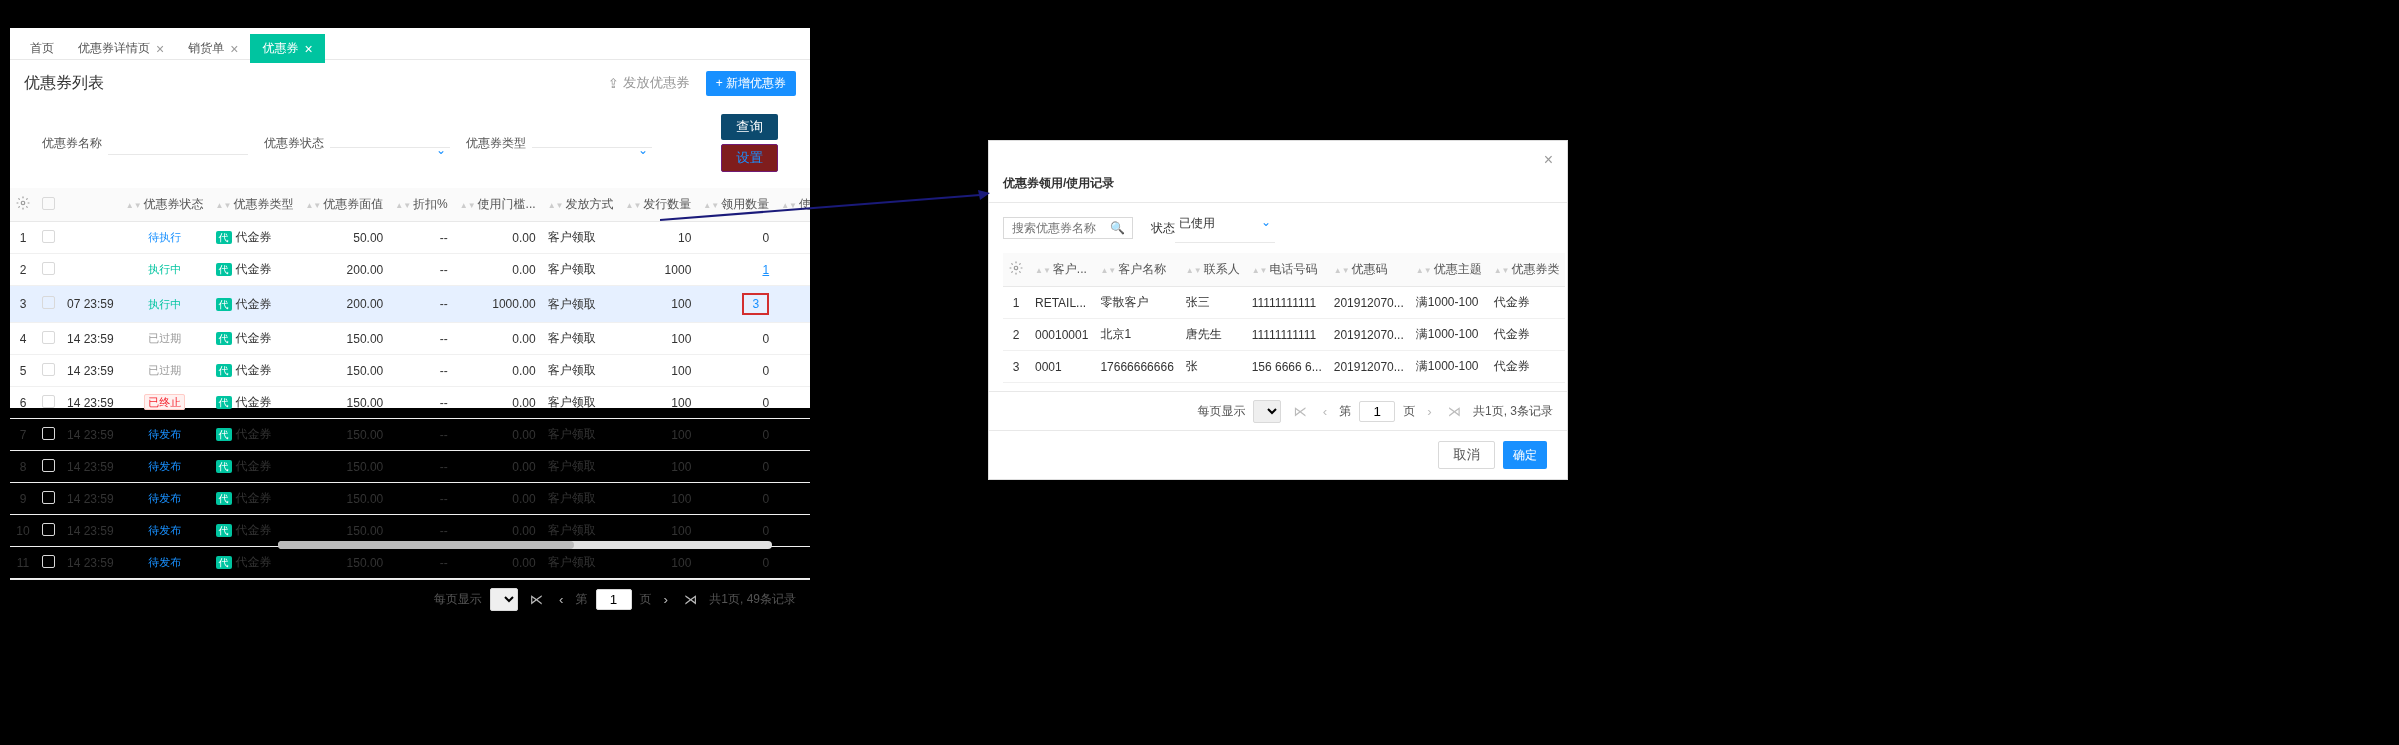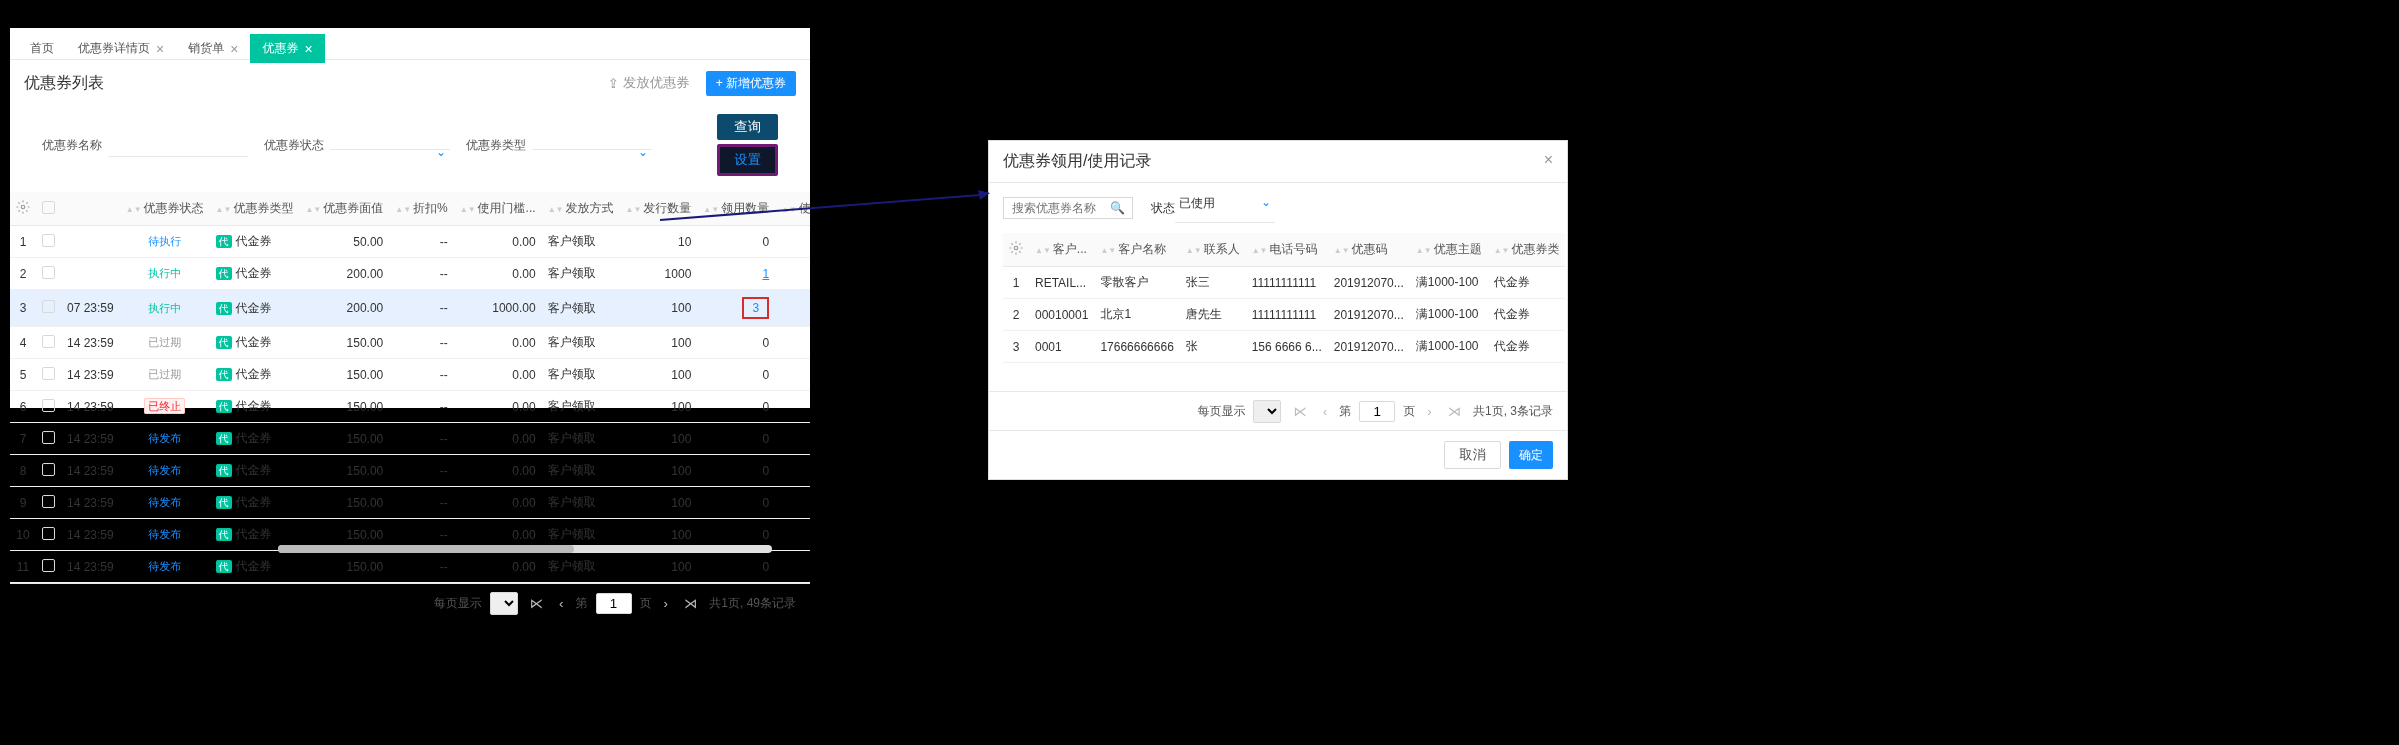--- a/index.html
+++ b/index.html
@@ -26,21 +26,21 @@
     
     
     .filter-bar { display: flex; align-items: center; gap: 16px; padding: 8px 32px 16px; }
     .filter-item { display: flex; align-items: center; gap: 6px; }
     .filter-label { color: #555; }
     .filter-input { border: none; border-bottom: 1px solid #e8e8e8; width: 140px; padding: 4px 2px; outline: none; }
     .filter-select { border: none; border-bottom: 1px solid #e8e8e8; width: 120px; padding: 4px 2px; position: relative; }
     .chevron { color: #1890ff; position: absolute; right: 4px; }
     .filter-btns { display: flex; flex-direction: column; gap: 4px; margin-left: auto; }
     .btn-query { background: #0c4a6e; color: #fff; border: none; padding: 4px 14px; border-radius: 2px; }
-    .btn-set { background: #0f172a; border: 3px solid #701a75; color: #1890ff; padding: 4px 14px; border-radius: 2px; }
+    .btn-set { background: #7f1d1d; border: 1px solid #701a75; color: #1890ff; padding: 4px 14px; border-radius: 2px; }
     
     
     .tbl { width: 100%; border-collapse: collapse; }
     .tbl th { background: #fafafa; padding: 8px 6px; text-align: left; font-weight: 500; border-bottom: 1px solid #e8e8e8; color: #555; font-size: 12px; white-space: nowrap; }
     .tbl th.num, .tbl td.num { text-align: right; }
     .tbl th.ctr, .tbl td.ctr { text-align: center; }
     .tbl td { padding: 7px 6px; border-bottom: 1px solid #f0f0f0; font-size: 12px; white-space: nowrap; }
     .tbl tr.highlighted td { background: #e6f0ff; }
     .sort-ico { color: #ccc; font-size: 8px; display: inline-block; line-height: 1; margin-right: 2px; }
     .gear-ico { width: 14px; height: 14px; display: inline-block; }
@@ -56,31 +56,31 @@
     .highlight-box { border: 2px solid #d32f2f; padding: 2px 8px; display: inline-block; color: #1890ff; }
     
     
     .pagination { display: flex; align-items: center; justify-content: flex-end; gap: 8px; padding: 8px 14px; border-top: 1px solid #e8e8e8; color: #555; }
     .pg-sel { border: 1px solid #d9d9d9; padding: 2px 6px; border-radius: 2px; width: 28px; }
     .pg-btn { border: none; background: none; color: #bbb; padding: 0 4px; }
     .pg-input { border: 1px solid #d9d9d9; width: 36px; text-align: center; padding: 2px; border-radius: 2px; }
     
     
     .modal-header { display: flex; justify-content: space-between; padding: 10px 14px; border-bottom: 1px solid #e8e8e8; }
-    .modal-title { font-size: 16px; font-weight: 400; }
+    .modal-title { font-size: 12px; font-weight: 700; margin-top: 24px; }
     .modal-close { color: #999; font-size: 16px; cursor: pointer; }
     .modal-body { padding: 10px 14px; }
     .modal-search { display: flex; align-items: center; gap: 18px; margin-bottom: 10px; }
     .search-box { border: 1px solid #d9d9d9; border-radius: 0; padding: 3px 8px; display: flex; align-items: center; gap: 8px; width: 130px; }
     .search-inp { border: none; outline: none; width: 90px; font-size: 12px; }
     .search-ico { color: #1890ff; }
     .status-sel { display: flex; align-items: center; }
     .sel-val { border-bottom: 1px solid #e8e8e8; padding: 2px 24px 10px 4px; position: relative; min-width: 100px; }
     
-    .modal-footer { position: absolute; bottom: 0; left: 0; right: 0; padding: 10px 14px; border-top: 1px solid #e8e8e8; display: flex; justify-content: flex-end; gap: 8px; }
+    .modal-footer { position: absolute; bottom: 0; left: 0; right: 0; padding: 10px 20px; border-top: 1px solid #e8e8e8; display: flex; justify-content: flex-end; gap: 8px; }
     .modal-pagination { position: absolute; bottom: 48px; left: 0; right: 0; padding: 8px 14px; border-top: 1px solid #e8e8e8; display: flex; justify-content: flex-end; align-items: center; gap: 8px; color: #555; }
     
     
     .arrow { position: absolute; left: 660px; top: 190px; width: 330px; height: 40px; pointer-events: none; }
     
     .tbl-wrap { overflow: hidden; }
     .scroll-hint { position: absolute; bottom: 30px; left: 268px; right: 38px; height: 8px; background: #e0e0e0; border-radius: 4px; }
     .scroll-thumb { position: absolute; left: 0; width: 60%; height: 100%; background: #bbb; border-radius: 4px; }
   </style>
 </head>

